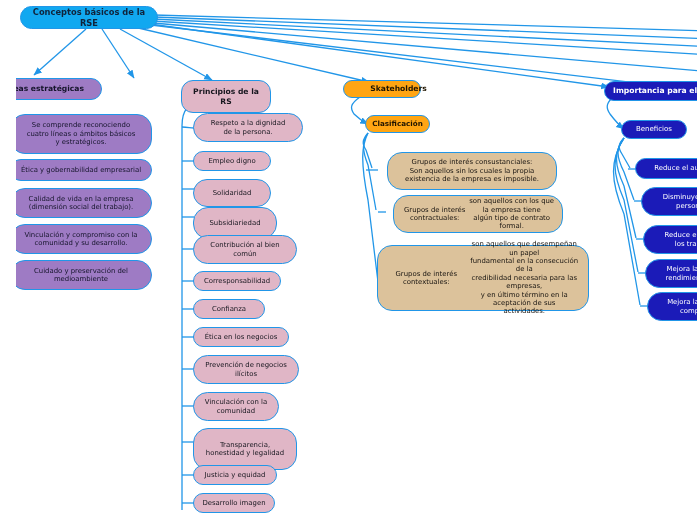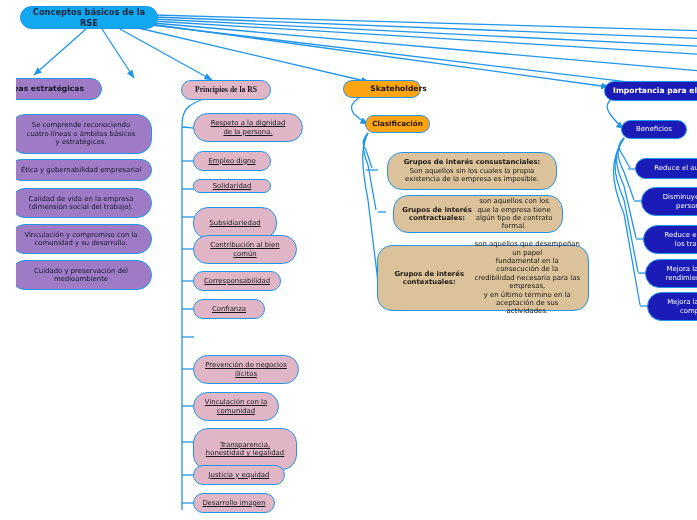--- a/index.html
+++ b/index.html
@@ -43,25 +43,25 @@
     border-radius:12px;
   }
   .head-purple{background:#9E7BC4;color:#14142a;}
   .head-pink{background:#E0B6C6;color:#16161e;}
   .head-orange{background:#FFA513;color:#201500;}
   .head-blue{background:#1B1BB8;color:#ffffff;}
 
   
   .n-leaf{font-size:6.9px;}
   .leaf-purple{background:#9E7BC4;color:#15152b;border-radius:15px;}
-  .leaf-pink{background:#E0B6C6;color:#17171f;border-radius:15px;text-decoration:underline;}
+  .leaf-pink{background:#E0B6C6;color:#17171f;border-radius:15px;}
   .leaf-orange{background:#FFA513;color:#201500;border-radius:13px;font-weight:bold;font-size:7.2px;}
   .leaf-tan{background:#DCC29B;color:#181410;border-radius:15px;}
   .leaf-blue{background:#1B1BB8;color:#ffffff;border-radius:15px;}
-  .tanhead{font-weight:bold;display:block;}
+  .tanhead{font-weight:normal;display:block;}
   .stack{display:block;}
 </style>
 </head>
 <body>
 
 <div id="canvas">
 
   <svg id="edges" viewBox="0 0 697 520">
     <defs>
       <marker id="ah" markerWidth="7" markerHeight="7" refX="6" refY="2.6" orient="auto">
@@ -130,38 +130,39 @@
 cuatro líneas o ámbitos básicos
 y estratégicos.</div>
   <div class="node n-leaf leaf-purple" style="left:-6px;top:159px;width:142px;height:22px;">Ética y gobernabilidad empresarial</div>
   <div class="node n-leaf leaf-purple" style="left:-6px;top:188px;width:142px;height:30px;">Calidad de vida en la empresa
 (dimensión social del trabajo).</div>
   <div class="node n-leaf leaf-purple" style="left:-6px;top:224px;width:142px;height:30px;">Vinculación y compromiso con la
 comunidad y su desarrollo.</div>
   <div class="node n-leaf leaf-purple" style="left:-6px;top:260px;width:142px;height:30px;">Cuidado y preservación del
 medioambiente</div>
 
-  <div class="node n-head head-pink" style="left:165px;top:80px;width:90px;height:20px;font-family:Liberation Serif, serif;">Principios de la RS</div>
+  <div class="node n-head head-pink" style="left:165px;top:80px;width:90px;height:33px;">Principios de la RS</div>
 
   <div class="node n-leaf leaf-pink" style="left:177px;top:113px;width:110px;height:29px;">Respeto a la dignidad
 de la persona.</div>
   <div class="node n-leaf leaf-pink" style="left:177px;top:151px;width:78px;height:20px;text-align:right;">Empleo digno</div>
-  <div class="node n-leaf leaf-pink" style="left:177px;top:179px;width:78px;height:14px;">Solidaridad</div>
+  <div class="node n-leaf leaf-pink" style="left:177px;top:179px;width:78px;height:28px;">Solidaridad</div>
   <div class="node n-leaf leaf-pink" style="left:177px;top:207px;width:84px;height:32px;">Subsidiariedad</div>
   <div class="node n-leaf leaf-pink" style="left:177px;top:235px;width:104px;height:29px;">Contribución al bien
 común</div>
   <div class="node n-leaf leaf-pink" style="left:177px;top:271px;width:88px;height:20px;">Corresponsabilidad</div>
   <div class="node n-leaf leaf-pink" style="left:177px;top:299px;width:72px;height:20px;">Confianza</div>
+  <div class="node n-leaf leaf-pink" style="left:177px;top:327px;width:96px;height:20px;">Ética en los negocios</div>
   <div class="node n-leaf leaf-pink" style="left:177px;top:355px;width:106px;height:29px;">Prevención de negocios
 ilícitos</div>
   <div class="node n-leaf leaf-pink" style="left:177px;top:392px;width:86px;height:29px;">Vinculación con la
 comunidad</div>
   <div class="node n-leaf leaf-pink" style="left:177px;top:428px;width:104px;height:42px;">Transparencia,
 honestidad y legalidad</div>
-  <div class="node n-leaf leaf-pink" style="left:177px;top:465px;width:92px;height:20px;">Justicia y equidad</div>
+  <div class="node n-leaf leaf-pink" style="left:177px;top:465px;width:84px;height:20px;">Justicia y equidad</div>
   <div class="node n-leaf leaf-pink" style="left:177px;top:493px;width:82px;height:20px;">Desarrollo imagen</div>
 
   <div class="node n-head head-orange" style="left:327px;top:80px;width:78px;height:18px;padding-left:40px;">Skateholders</div>
   <div class="node n-leaf leaf-orange" style="left:349px;top:115px;width:65px;height:18px;">Clasificación</div>
 
   <div class="node n-leaf leaf-tan" style="left:371px;top:152px;width:170px;height:38px;flex-direction:column;">
     <span class="tanhead">Grupos de interés consustanciales:</span>
     <span class="stack">Son aquellos sin los cuales la propia
 existencia de la empresa es imposible.</span>
   </div>

